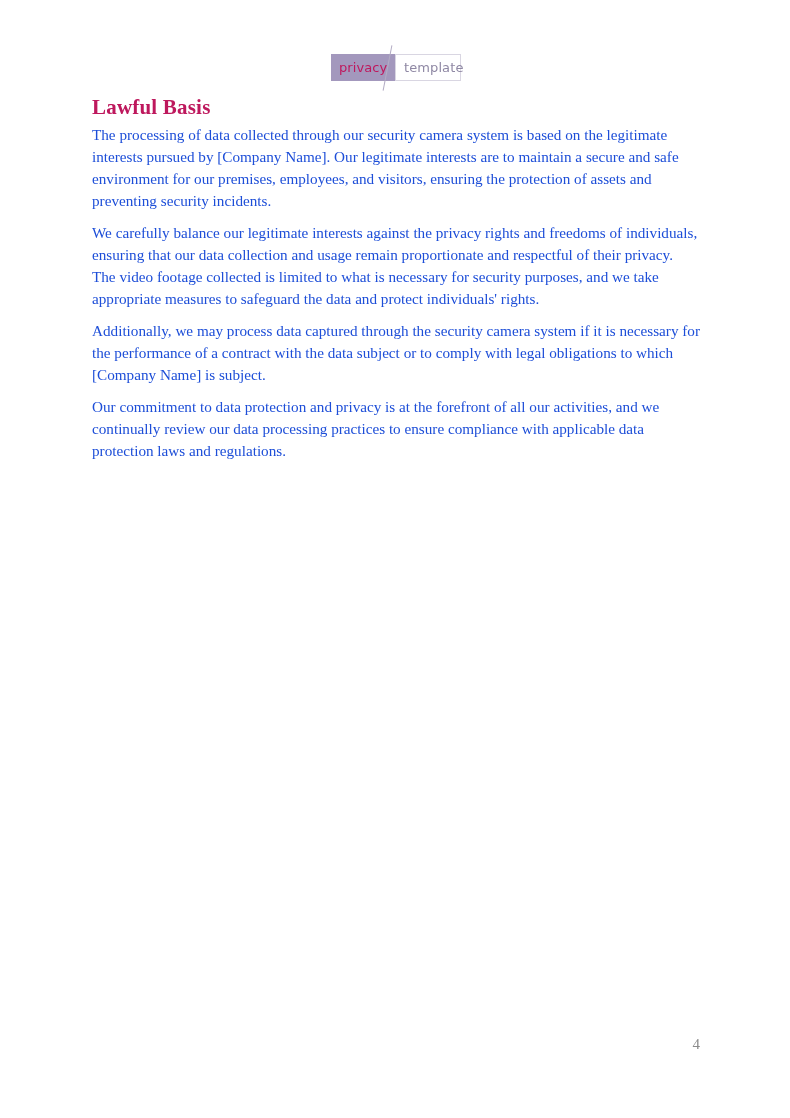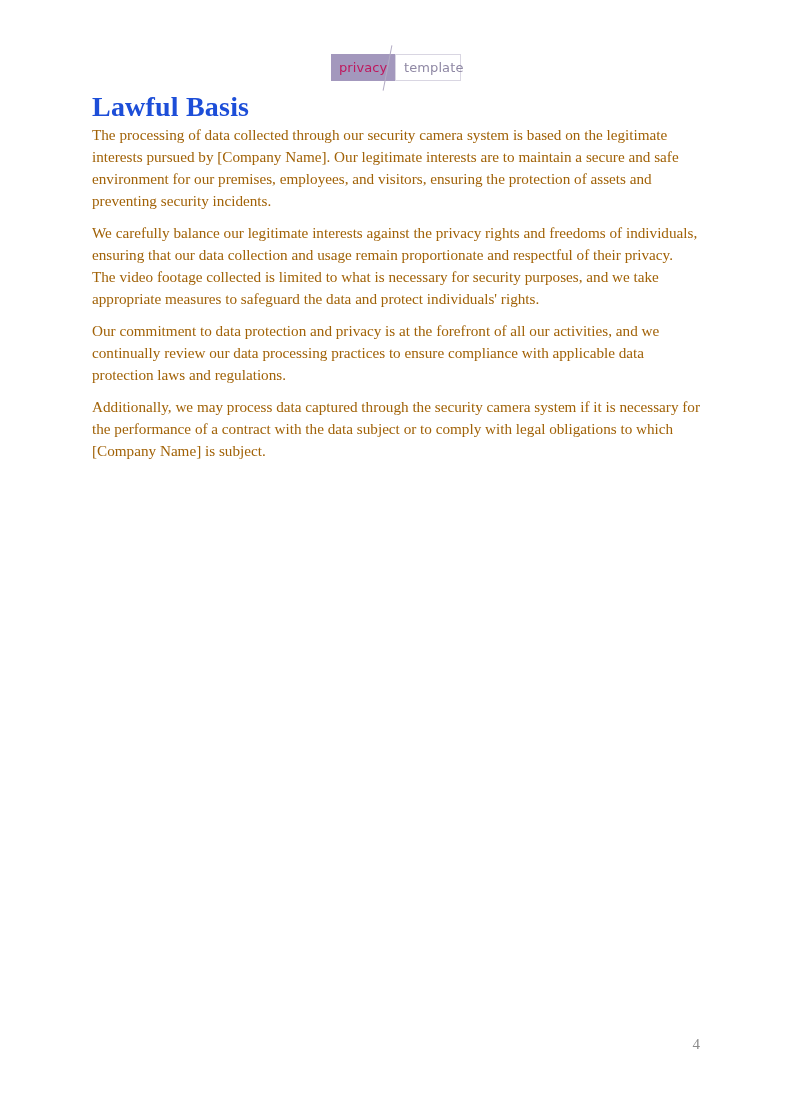--- a/index.html
+++ b/index.html
@@ -87,38 +87,38 @@
 
   
   .doc-heading {
     position: absolute;
     left: 92px;
     top: 94px;
     width: 610px;
     margin: 0;
     font-family: "Liberation Serif", "DejaVu Serif", serif;
     font-weight: bold;
-    font-size: 28px;
+    font-size: 21px;
     line-height: 26px;
-    color: #1d4ed8;
+    color: #be185d;
     letter-spacing: 0.2px;
   }
 
   .doc-body {
     position: absolute;
     left: 92px;
     top: 124px;
     width: 608px;
   }
   .doc-para {
     margin: 0 0 10px 0;
     font-family: "Liberation Serif", "DejaVu Serif", serif;
     font-size: 15.2px;
     line-height: 22px;
-    color: #a16207;
+    color: #1d4ed8;
     text-align: left;
   }
   .doc-para:last-child {
     margin-bottom: 0;
   }
 
   
   .page-number {
     position: absolute;
     left: 0;
@@ -142,19 +142,19 @@
     <div class="logo-slash"></div>
     <div class="logo-privacy-text">privacy</div>
     <div class="logo-template-text">template</div>
   </div>
 
   <h1 class="doc-heading">Lawful Basis</h1>
 
   <div class="doc-body">
     <p class="doc-para">The processing of data collected through our security camera system is based on the legitimate interests pursued by [Company Name]. Our legitimate interests are to maintain a secure and safe environment for our premises, employees, and visitors, ensuring the protection of assets and preventing security incidents.</p>
     <p class="doc-para">We carefully balance our legitimate interests against the privacy rights and freedoms of individuals, ensuring that our data collection and usage remain proportionate and respectful of their privacy. The video footage collected is limited to what is necessary for security purposes, and we take appropriate measures to safeguard the data and protect individuals' rights.</p>
+    <p class="doc-para">Additionally, we may process data captured through the security camera system if it is necessary for the performance of a contract with the data subject or to comply with legal obligations to which [Company Name] is subject.</p>
     <p class="doc-para">Our commitment to data protection and privacy is at the forefront of all our activities, and we continually review our data processing practices to ensure compliance with applicable data protection laws and regulations.</p>
-    <p class="doc-para">Additionally, we may process data captured through the security camera system if it is necessary for the performance of a contract with the data subject or to comply with legal obligations to which [Company Name] is subject.</p>
   </div>
 
   <div class="page-number">4</div>
 
 </div>
 
 </body></html>

